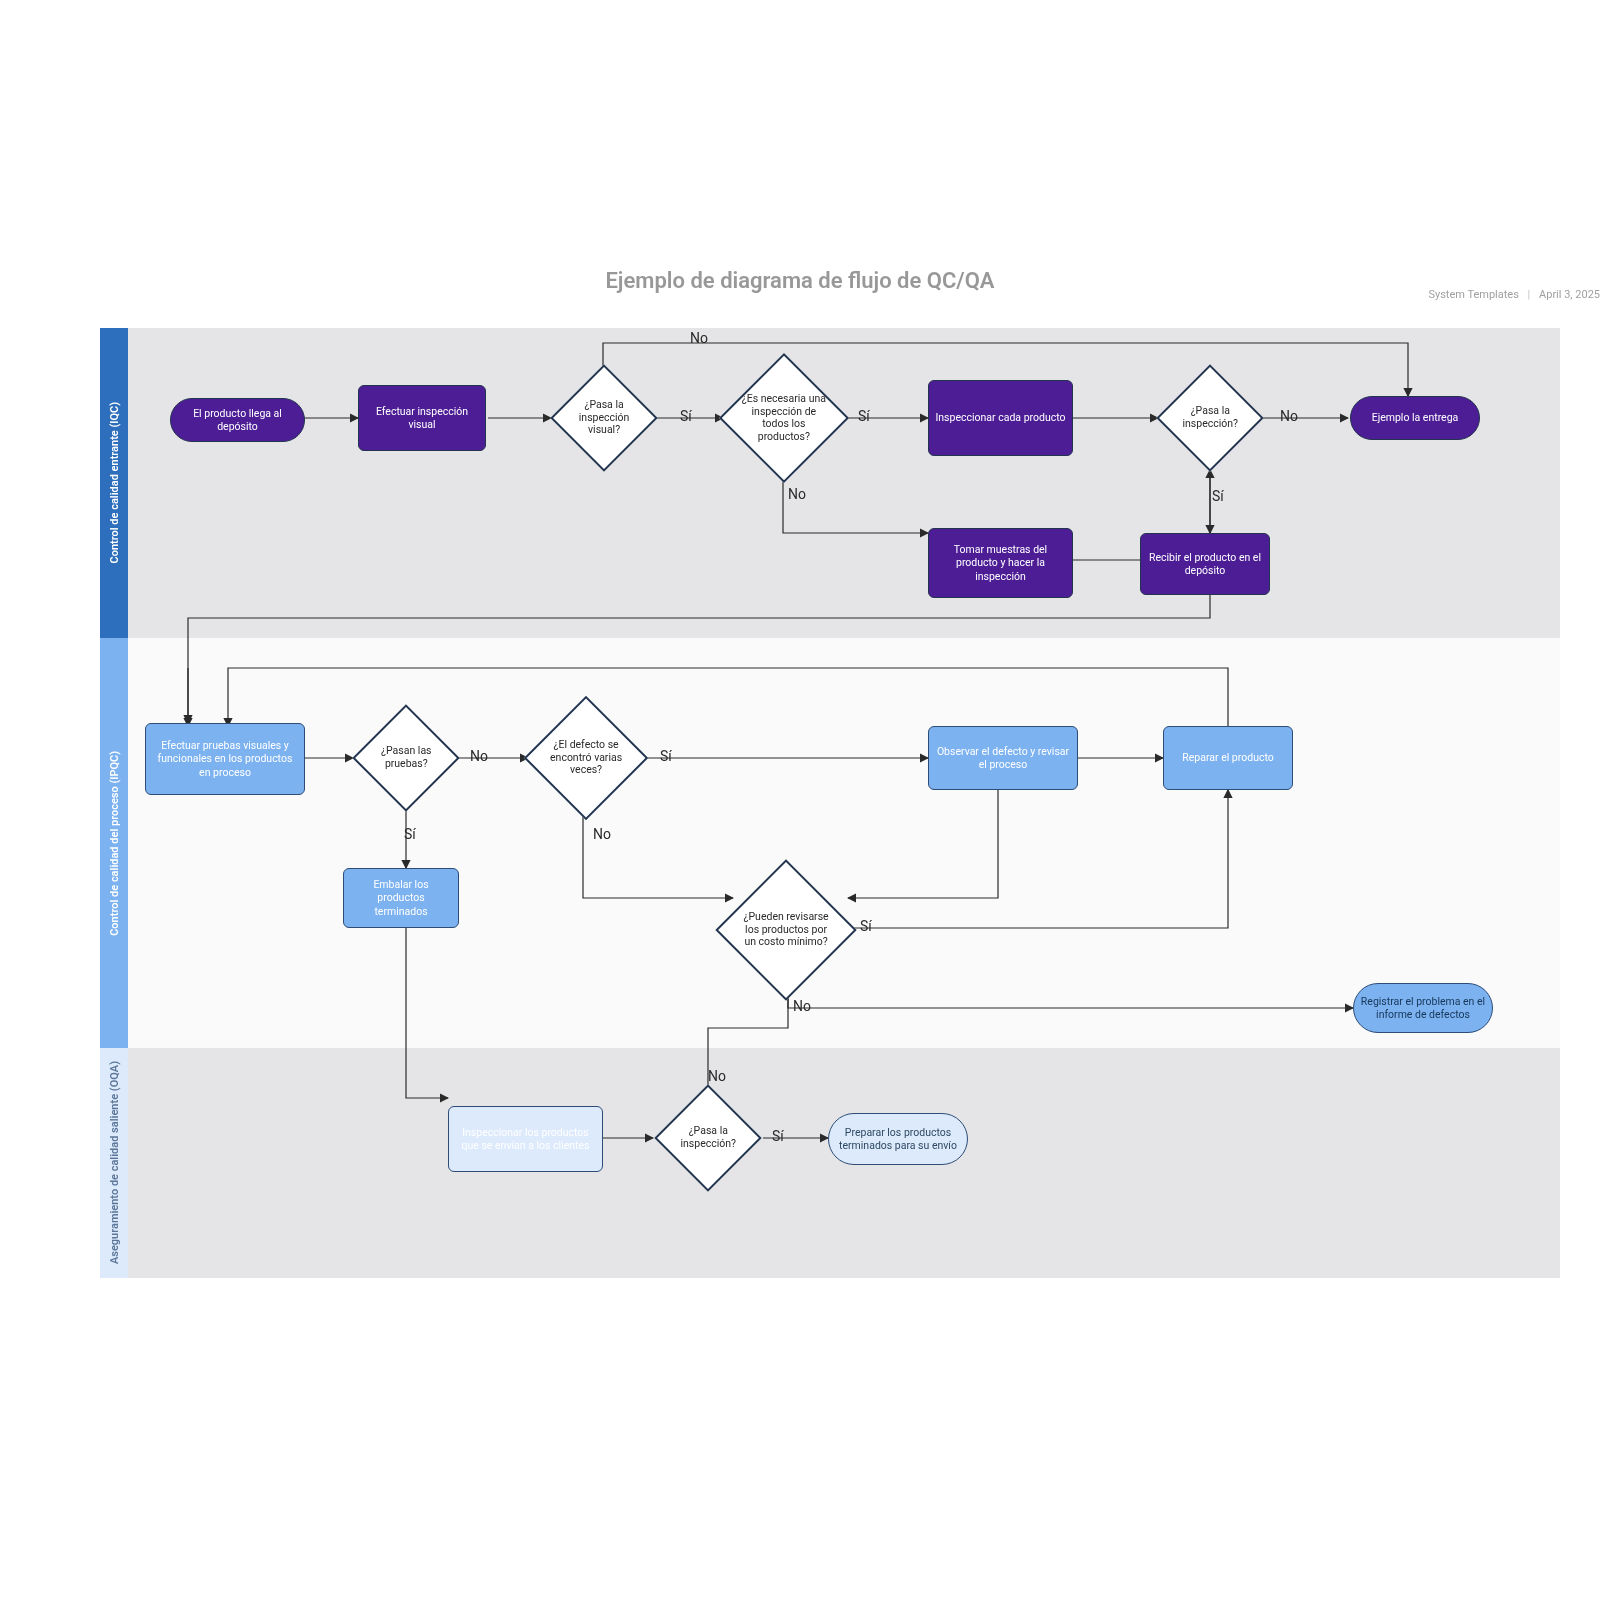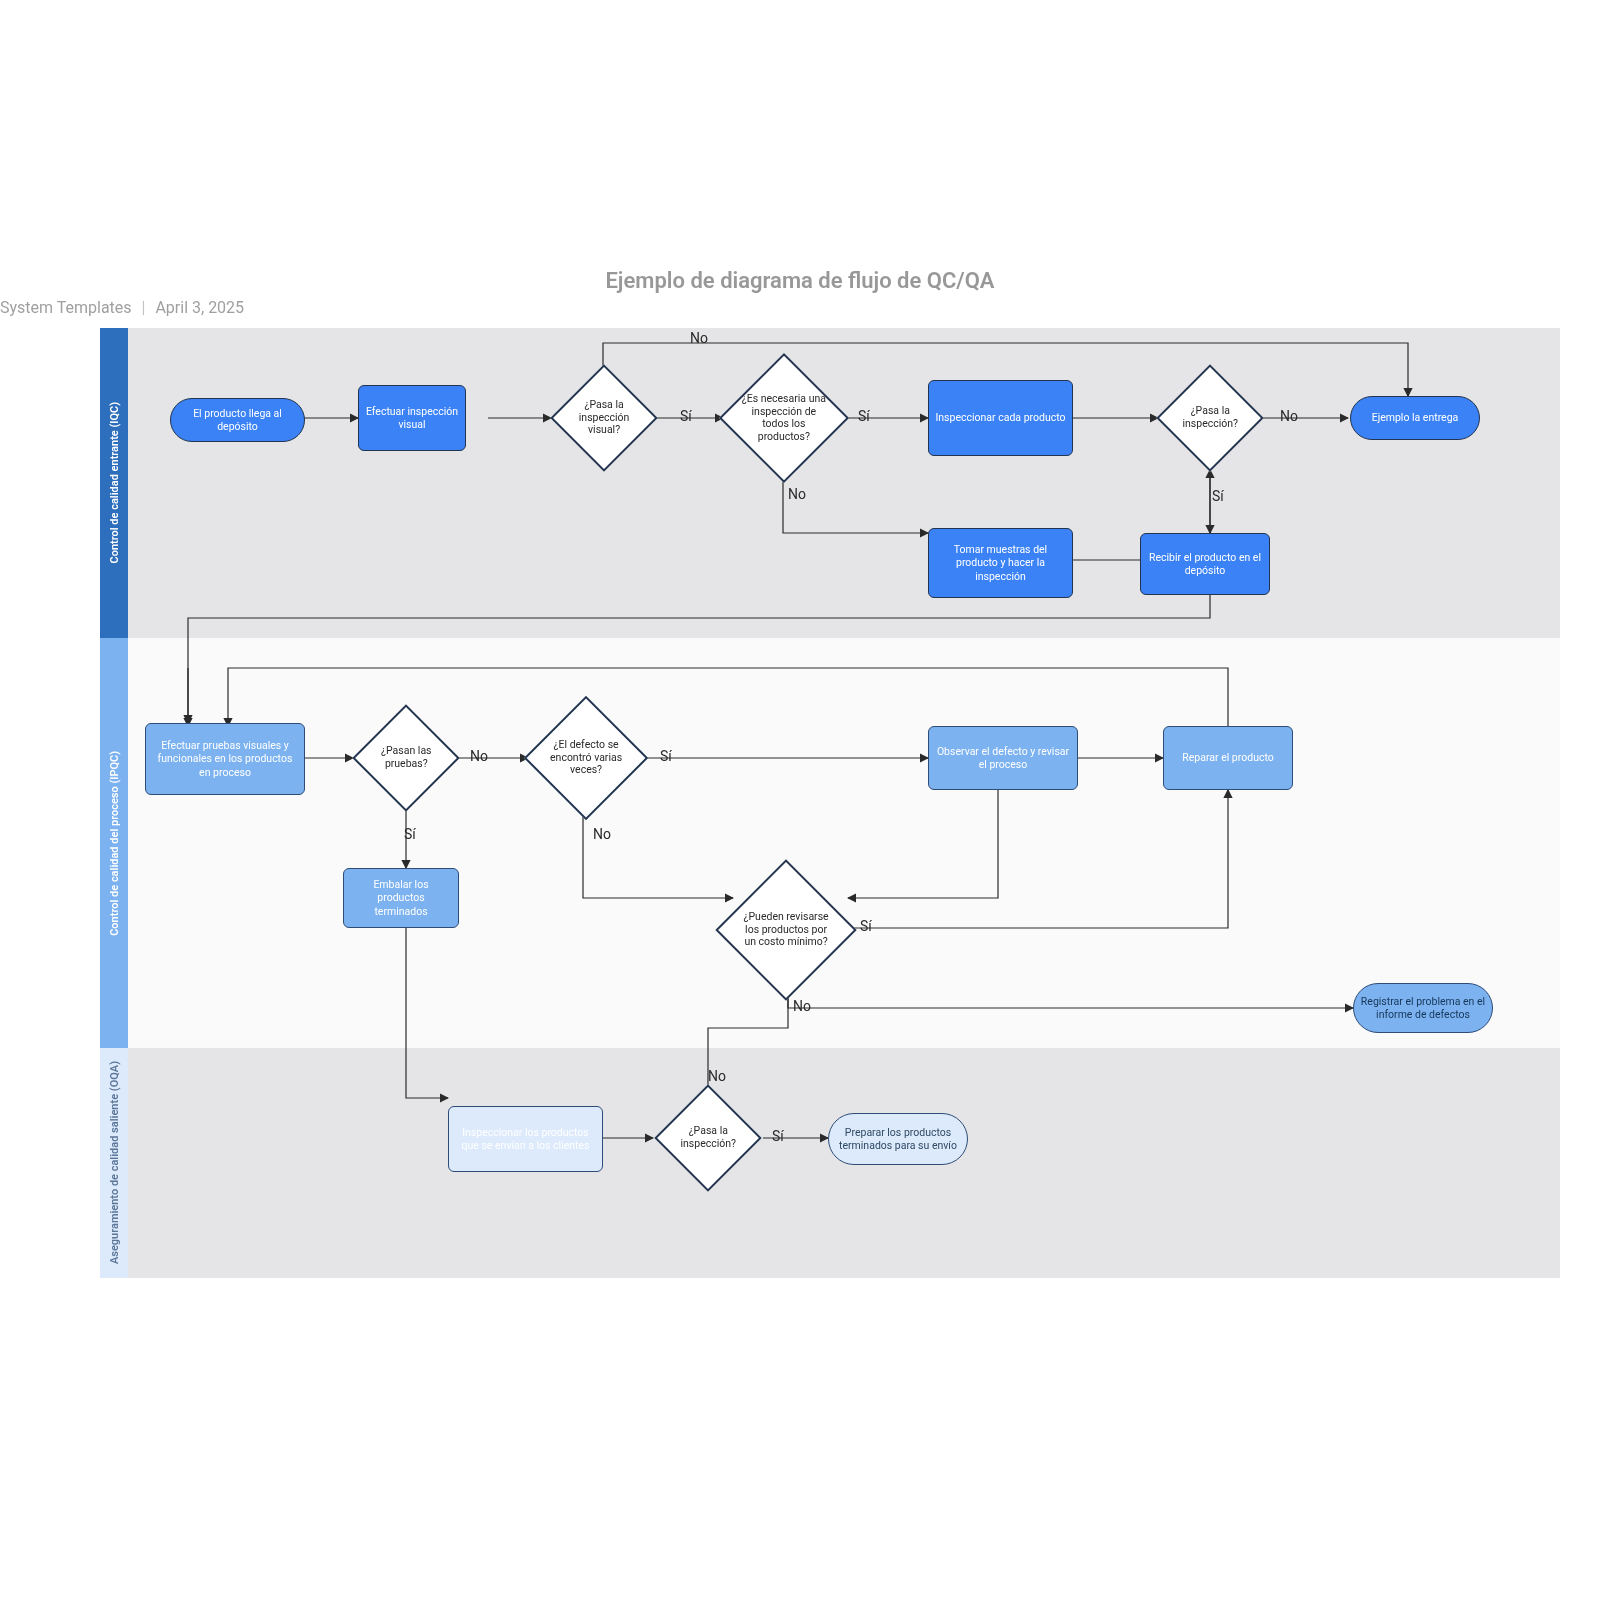--- a/index.html
+++ b/index.html
@@ -1,36 +1,36 @@
 <!DOCTYPE html>
 <html><head>
 <meta charset="utf-8">
 <style>
   body{margin:0;background:#fff;font-family:-apple-system,BlinkMacSystemFont,"Segoe UI",Roboto,Arial,sans-serif;color:#2a2a2a}
   .page{width:1600px;height:1600px;position:relative;margin:8px auto}
   .title{position:absolute;left:0;right:0;top:260px;text-align:center;font-size:22px;font-weight:600;color:#989898}
-  .subtitle{position:absolute;left:0;right:0;top:290px;text-align:left;font-size:16px;color:#a0a0a0}
+  .subtitle{position:absolute;left:0;right:0;top:280px;text-align:right;font-size:11px;color:#a0a0a0}
   .sep{color:#c4c4c4;margin:0 6px}
   .diagram{position:absolute;left:100px;right:40px;top:320px;bottom:150px}
 
   .lane-header{position:absolute;left:0;width:28px;display:flex;align-items:center;justify-content:center;color:#fff}
   .lane-header span{writing-mode:vertical-rl;transform:rotate(180deg);font-size:11px;font-weight:600;white-space:nowrap}
   .lane-body{position:absolute;left:28px;right:0}
 
   .lane1-h{top:0;height:310px;background:#2d6fbd}
   .lane1-b{top:0;height:310px;background:#e5e5e7}
   .lane2-h{top:310px;height:410px;background:#7cb2f0}
   .lane2-b{top:310px;height:410px;background:#fafafa}
   .lane3-h{top:720px;height:230px;background:#ddeafc}
   .lane3-h span{color:#5b7698}
   .lane3-b{top:720px;height:230px;background:#e5e5e7}
 
   .node{position:absolute;box-sizing:border-box;display:flex;align-items:center;justify-content:center;text-align:center;padding:6px;font-size:10.5px;line-height:1.25}
   .term{border-radius:999px;color:#fff}
-  .c1{background:#3b82f6;border:1px solid #22344f}
+  .c1{background:#4c1d95;border:1px solid #22344f}
   .c2{background:#7cb2f0;border:1px solid #2d4d77;color:#173759}
   .c3{background:#ddeafc;border:1px solid #2d4d77;color:#2d4963}
   .proc{border-radius:6px;color:#fff}
   .dec{background:#fff;border:2px solid #22344f;color:#2a2a2a;transform:rotate(45deg);padding:0}
   .dec > span{transform:rotate(-45deg);display:block;text-align:center;font-size:10.5px;line-height:1.2}
 
   svg.conn{position:absolute;left:28px;top:0;right:0;pointer-events:none;overflow:visible}
   .edge-lbl{position:absolute;font-size:14px;background:transparent;color:#2a2a2a}
 </style>
 </head>
@@ -109,21 +109,21 @@
 
         <path d="M635 810 H700"></path>
 
         <path d="M580 758 V700 H660 V655"></path>
       </g>
     </svg>
 
     <div class="node term c1" style="left:70px;top:70px;width:135px;height:44px">
         <span>El producto llega al depósito</span>
       </div>
-    <div class="node proc c1" style="left:258px;top:57px;width:108px;height:66px">
+    <div class="node proc c1" style="left:258px;top:57px;width:128px;height:66px">
         <span>Efectuar inspección visual</span>
       </div>
     <div class="node dec" style="left:466px;top:52px;width:76px;height:76px">
         <span>¿Pasa la inspección visual?</span>
       </div>
     <div class="node dec" style="left:638px;top:44px;width:92px;height:92px">
         <span>¿Es necesaria una inspección de todos los productos?</span>
       </div>
     <div class="node proc c1" style="left:828px;top:52px;width:145px;height:76px">
         <span>Inspeccionar cada producto</span>

